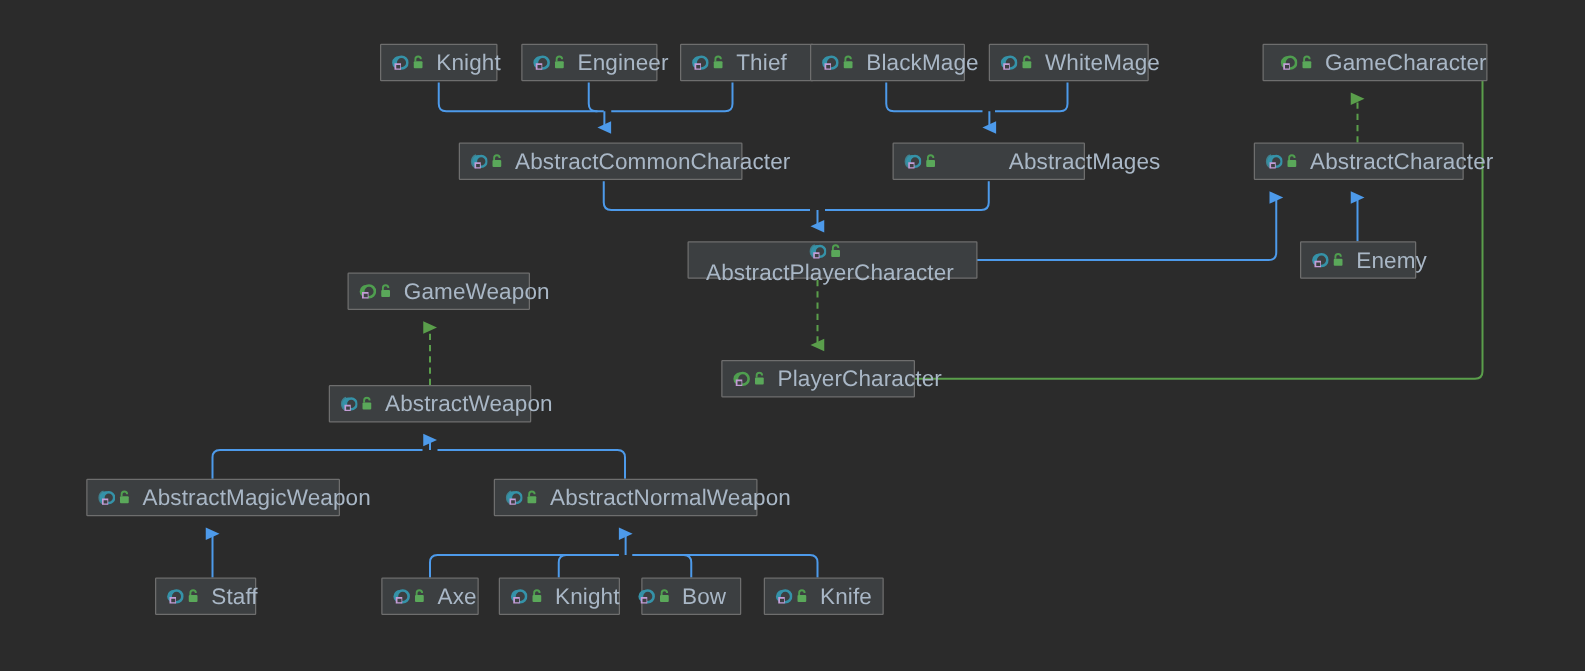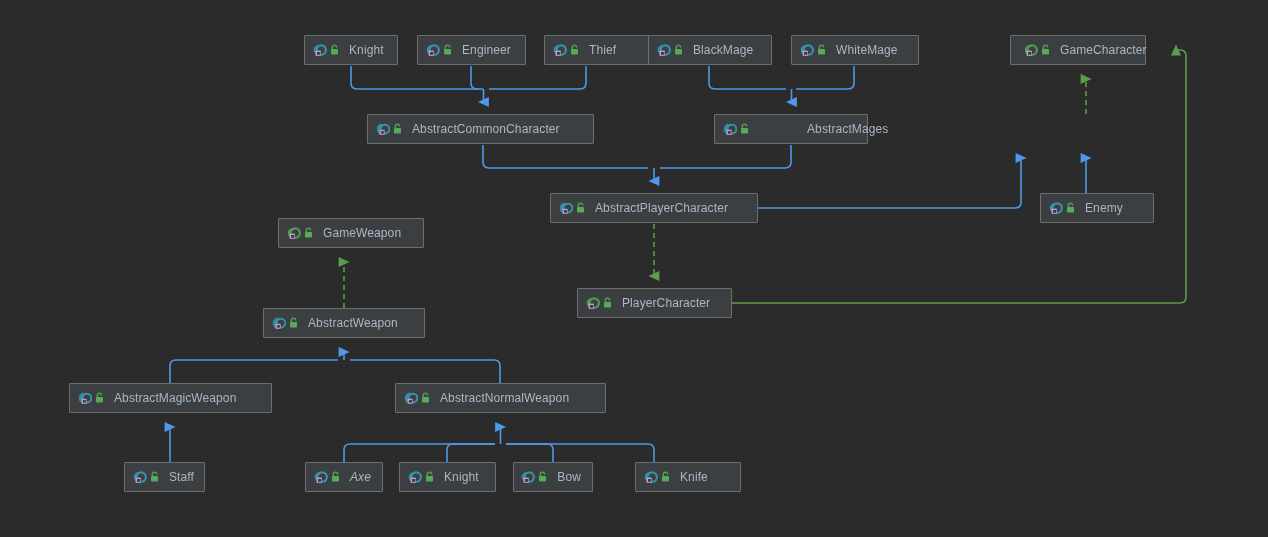--- a/index.html
+++ b/index.html
@@ -38,21 +38,21 @@
     border-radius: 1px;
     white-space: nowrap;
   }
   .node .icons {
     display: inline-flex;
     align-items: center;
     margin-right: 9px;
     flex: 0 0 auto;
   }
   .node .label {
-    font-size: 12px;
+    font-size: 18px;
     color: #a9b7c6;
     letter-spacing: 0.1px;
     line-height: 1;
   }
   .node.abstract .label {
     color: #a9b7c6;
   }
   .ic {
     display: block;
   }
@@ -205,21 +205,21 @@
         <path d="M5.0 9.0h3.2v2.8H5.0z" fill="#3c3f41"></path>
       </svg>
       <svg class="lock" width="11" height="13" viewBox="0 0 11 13">
         <path d="M3.3 5.0V3.4a2.2 2.2 0 0 1 4.4 0" fill="none" stroke="#4f9e4f" stroke-width="1.5"></path>
         <rect x="2.0" y="5.0" width="7.0" height="5.6" rx="0.8" fill="#5aa85a"></rect>
       </svg>
     </span>
     <span class="label">WhiteMage</span>
   </div>
 
-  <div class="node" style="left:1010px; top:35px; width:136px;padding-left:12px;">
+  <div class="node" style="left:1010px; top:35px; width:180px;padding-left:12px;">
     <span class="icons">
       <svg class="ic" width="15" height="15" viewBox="0 0 15 15">
         <path d="M8.4 2.4a5 5 0 1 0 0 9.4 5 5 0 0 1 0-9.4z" fill="#4f9e4f"></path>
         <circle cx="9.2" cy="7.1" r="4.7" fill="none" stroke="#4f9e4f" stroke-width="2.1"></circle>
         <path d="M3.6 7.6h5.2v5.2H3.6z" fill="#c39cd6"></path>
         <path d="M5.0 9.0h3.2v2.8H5.0z" fill="#3c3f41"></path>
       </svg>
       <svg class="lock" width="11" height="13" viewBox="0 0 11 13">
         <path d="M3.3 5.0V3.4a2.2 2.2 0 0 1 4.4 0" fill="none" stroke="#4f9e4f" stroke-width="1.5"></path>
         <rect x="2.0" y="5.0" width="7.0" height="5.6" rx="0.8" fill="#5aa85a"></rect>
@@ -255,39 +255,55 @@
         <path d="M5.9 9.1h3.0v2.6H5.9z" fill="#3c3f41"></path>
       </svg>
       <svg class="lock" width="11" height="13" viewBox="0 0 11 13">
         <path d="M3.3 5.0V3.4a2.2 2.2 0 0 1 4.4 0" fill="none" stroke="#4f9e4f" stroke-width="1.5"></path>
         <rect x="2.0" y="5.0" width="7.0" height="5.6" rx="0.8" fill="#5aa85a"></rect>
       </svg>
     </span>
     <span class="label">AbstractMages</span>
   </div>
 
-
-  <div class="node abstract" style="left:550px; top:193px; width:208px;">
+  <div class="node abstract" style="left:1003px; top:114px; width:168px;">
+    <span class="icons">
+      <svg class="ic" width="15" height="15" viewBox="0 0 15 15">
+        <path d="M6.0 2.4a5 5 0 0 0 0 9.4" fill="none" stroke="#3f7f8c" stroke-width="2.0"></path>
+        <path d="M9.4 2.4a5 5 0 1 0 0 9.4 5 5 0 0 1 0-9.4z" fill="#3592a8"></path>
+        <circle cx="10.0" cy="7.1" r="4.3" fill="none" stroke="#3592a8" stroke-width="2.0"></circle>
+        <path d="M4.6 7.8h5.0v5.0H4.6z" fill="#c39cd6"></path>
+        <path d="M5.9 9.1h3.0v2.6H5.9z" fill="#3c3f41"></path>
+      </svg>
+      <svg class="lock" width="11" height="13" viewBox="0 0 11 13">
+        <path d="M3.3 5.0V3.4a2.2 2.2 0 0 1 4.4 0" fill="none" stroke="#4f9e4f" stroke-width="1.5"></path>
+        <rect x="2.0" y="5.0" width="7.0" height="5.6" rx="0.8" fill="#5aa85a"></rect>
+      </svg>
+    </span>
+    <span class="label">AbstractCharacter</span>
+  </div>
+
+  <div class="node abstract" style="left:550px; top:193px; width:232px;flex-direction:column;">
     <span class="icons">
       <svg class="ic" width="15" height="15" viewBox="0 0 15 15">
         <path d="M6.0 2.4a5 5 0 0 0 0 9.4" fill="none" stroke="#3f7f8c" stroke-width="2.0"></path>
         <path d="M9.4 2.4a5 5 0 1 0 0 9.4 5 5 0 0 1 0-9.4z" fill="#3592a8"></path>
         <circle cx="10.0" cy="7.1" r="4.3" fill="none" stroke="#3592a8" stroke-width="2.0"></circle>
         <path d="M4.6 7.8h5.0v5.0H4.6z" fill="#c39cd6"></path>
         <path d="M5.9 9.1h3.0v2.6H5.9z" fill="#3c3f41"></path>
       </svg>
       <svg class="lock" width="11" height="13" viewBox="0 0 11 13">
         <path d="M3.3 5.0V3.4a2.2 2.2 0 0 1 4.4 0" fill="none" stroke="#4f9e4f" stroke-width="1.5"></path>
         <rect x="2.0" y="5.0" width="7.0" height="5.6" rx="0.8" fill="#5aa85a"></rect>
       </svg>
     </span>
     <span class="label">AbstractPlayerCharacter</span>
   </div>
 
-  <div class="node" style="left:1040px; top:193px; width:114px;">
+  <div class="node" style="left:1040px; top:193px; width:93px;">
     <span class="icons">
       <svg class="ic" width="15" height="15" viewBox="0 0 15 15">
         <path d="M8.4 2.4a5 5 0 1 0 0 9.4 5 5 0 0 1 0-9.4z" fill="#3592a8"></path>
         <circle cx="9.2" cy="7.1" r="4.7" fill="none" stroke="#3592a8" stroke-width="2.1"></circle>
         <path d="M3.6 7.6h5.2v5.2H3.6z" fill="#c39cd6"></path>
         <path d="M5.0 9.0h3.2v2.8H5.0z" fill="#3c3f41"></path>
       </svg>
       <svg class="lock" width="11" height="13" viewBox="0 0 11 13">
         <path d="M3.3 5.0V3.4a2.2 2.2 0 0 1 4.4 0" fill="none" stroke="#4f9e4f" stroke-width="1.5"></path>
         <rect x="2.0" y="5.0" width="7.0" height="5.6" rx="0.8" fill="#5aa85a"></rect>
@@ -388,21 +404,21 @@
         <path d="M5.0 9.0h3.2v2.8H5.0z" fill="#3c3f41"></path>
       </svg>
       <svg class="lock" width="11" height="13" viewBox="0 0 11 13">
         <path d="M3.3 5.0V3.4a2.2 2.2 0 0 1 4.4 0" fill="none" stroke="#4f9e4f" stroke-width="1.5"></path>
         <rect x="2.0" y="5.0" width="7.0" height="5.6" rx="0.8" fill="#5aa85a"></rect>
       </svg>
     </span>
     <span class="label">Staff</span>
   </div>
 
-  <div class="node" style="left:305px; top:462px; width:78px;font-style:italic;">
+  <div class="node" style="left:305px; top:462px; width:78px;">
     <span class="icons">
       <svg class="ic" width="15" height="15" viewBox="0 0 15 15">
         <path d="M8.4 2.4a5 5 0 1 0 0 9.4 5 5 0 0 1 0-9.4z" fill="#3592a8"></path>
         <circle cx="9.2" cy="7.1" r="4.7" fill="none" stroke="#3592a8" stroke-width="2.1"></circle>
         <path d="M3.6 7.6h5.2v5.2H3.6z" fill="#c39cd6"></path>
         <path d="M5.0 9.0h3.2v2.8H5.0z" fill="#3c3f41"></path>
       </svg>
       <svg class="lock" width="11" height="13" viewBox="0 0 11 13">
         <path d="M3.3 5.0V3.4a2.2 2.2 0 0 1 4.4 0" fill="none" stroke="#4f9e4f" stroke-width="1.5"></path>
         <rect x="2.0" y="5.0" width="7.0" height="5.6" rx="0.8" fill="#5aa85a"></rect>
@@ -436,21 +452,21 @@
         <path d="M5.0 9.0h3.2v2.8H5.0z" fill="#3c3f41"></path>
       </svg>
       <svg class="lock" width="11" height="13" viewBox="0 0 11 13">
         <path d="M3.3 5.0V3.4a2.2 2.2 0 0 1 4.4 0" fill="none" stroke="#4f9e4f" stroke-width="1.5"></path>
         <rect x="2.0" y="5.0" width="7.0" height="5.6" rx="0.8" fill="#5aa85a"></rect>
       </svg>
     </span>
     <span class="label">Bow</span>
   </div>
 
-  <div class="node" style="left:611px; top:462px; width:106px;margin-left:24px;">
+  <div class="node" style="left:611px; top:462px; width:96px;">
     <span class="icons">
       <svg class="ic" width="15" height="15" viewBox="0 0 15 15">
         <path d="M8.4 2.4a5 5 0 1 0 0 9.4 5 5 0 0 1 0-9.4z" fill="#3592a8"></path>
         <circle cx="9.2" cy="7.1" r="4.7" fill="none" stroke="#3592a8" stroke-width="2.1"></circle>
         <path d="M3.6 7.6h5.2v5.2H3.6z" fill="#c39cd6"></path>
         <path d="M5.0 9.0h3.2v2.8H5.0z" fill="#3c3f41"></path>
       </svg>
       <svg class="lock" width="11" height="13" viewBox="0 0 11 13">
         <path d="M3.3 5.0V3.4a2.2 2.2 0 0 1 4.4 0" fill="none" stroke="#4f9e4f" stroke-width="1.5"></path>
         <rect x="2.0" y="5.0" width="7.0" height="5.6" rx="0.8" fill="#5aa85a"></rect>

